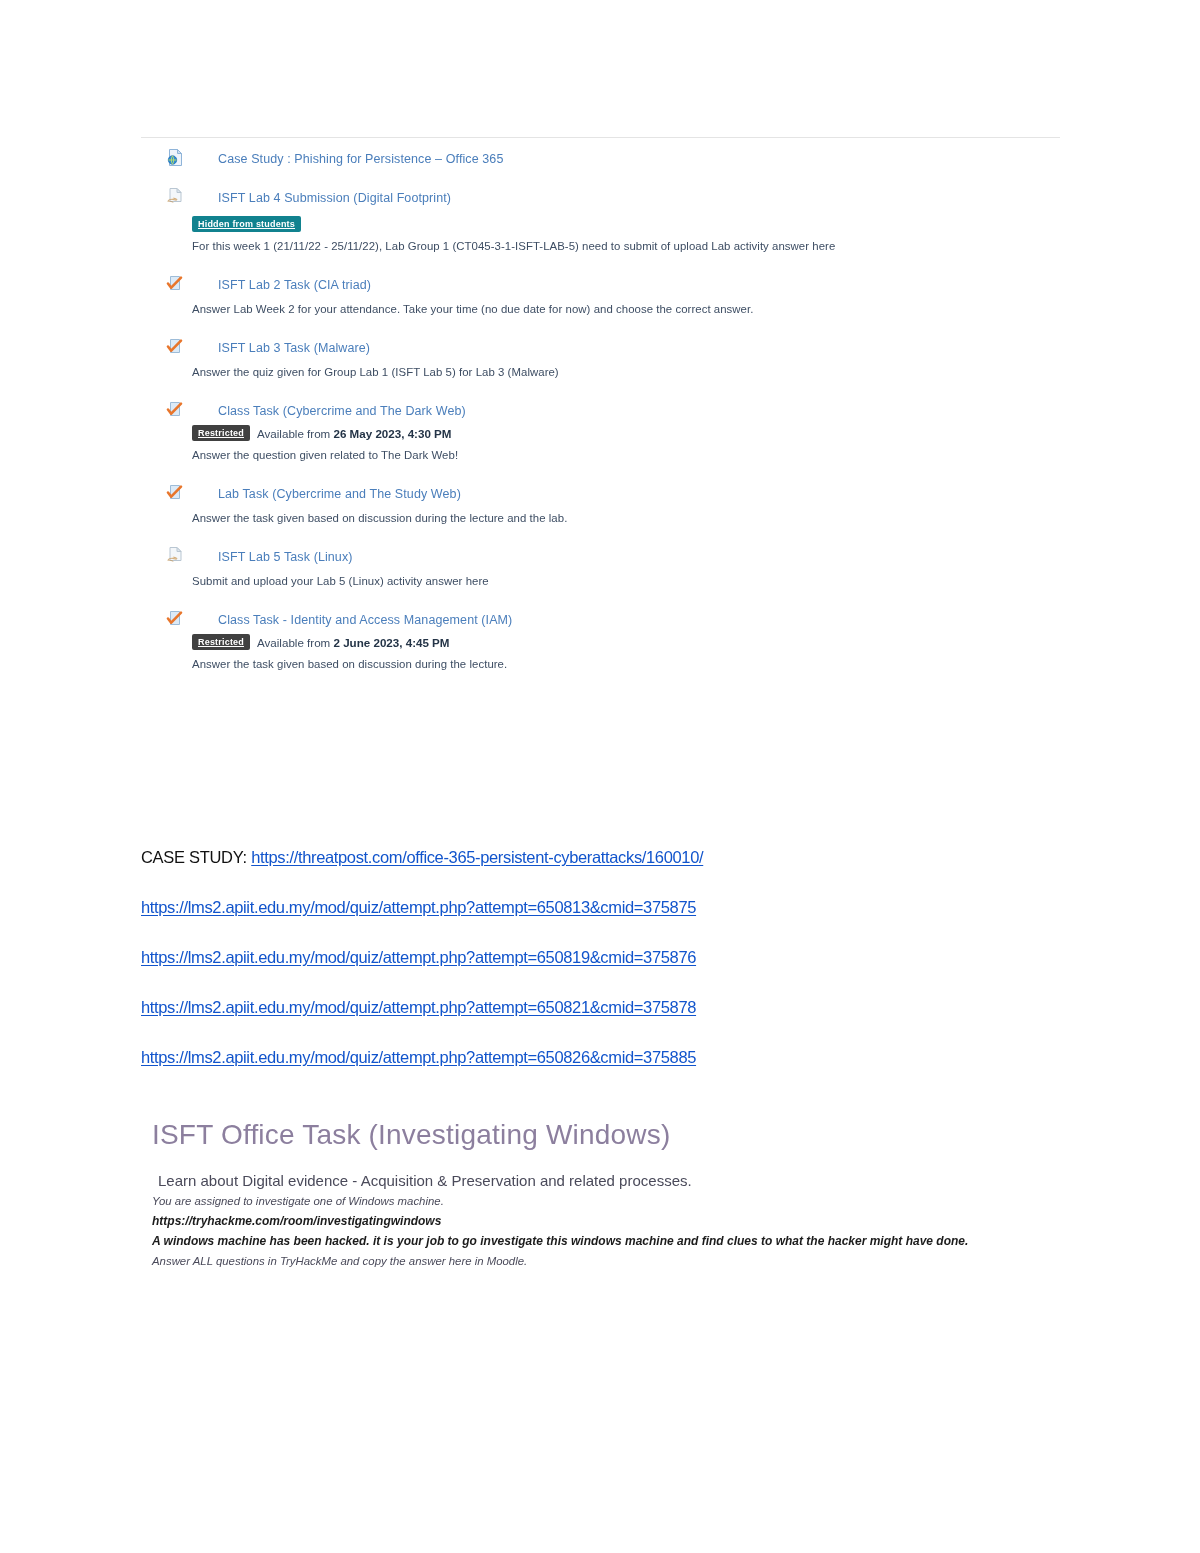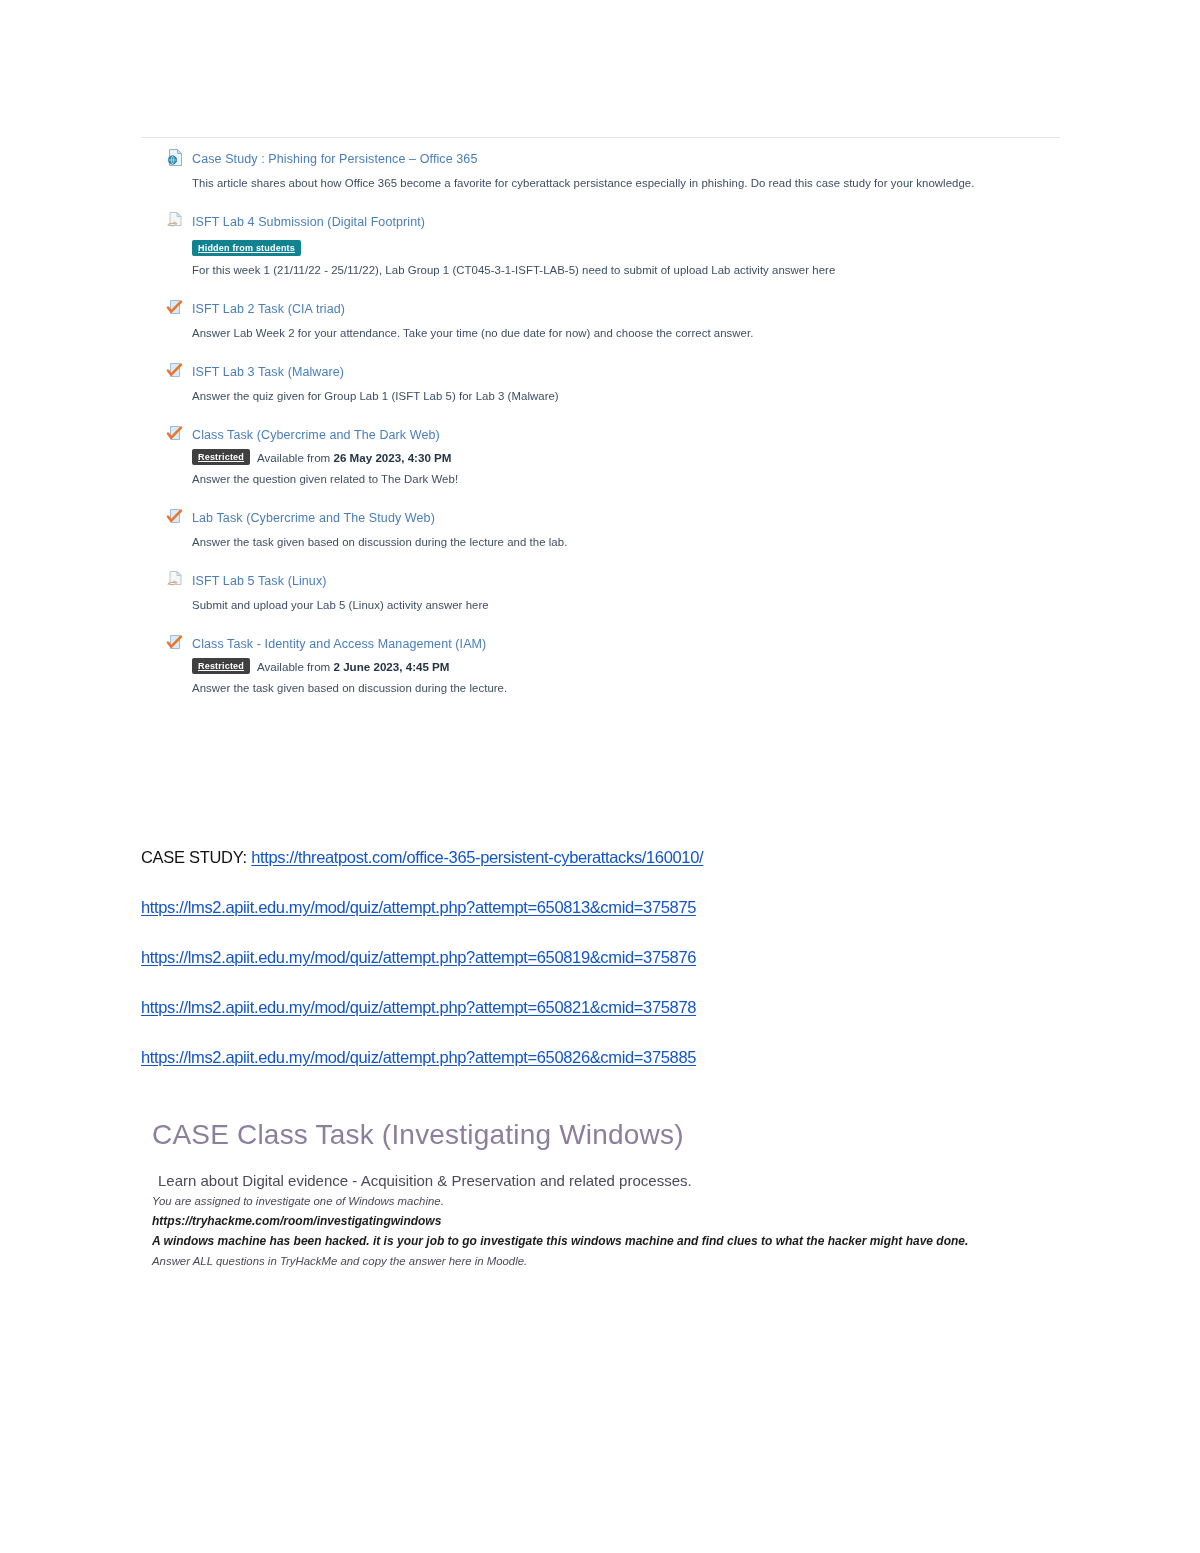--- a/index.html
+++ b/index.html
@@ -63,20 +63,21 @@
   }
   .act-icon svg { display: block; width: 19px; height: 19px; }
 
   .act-title {
     font-size: 12.5px;
     color: #4a7ebb;
     letter-spacing: .1px;
     line-height: 18px;
     white-space: nowrap;
     filter: blur(.22px);
+    margin-left: 26px;
   }
 
   .act-body {
     padding-left: 26px;
     margin-top: 5px;
   }
 
   .act-desc {
     font-size: 11.4px;
     color: #3d4d63;
@@ -204,23 +205,20 @@
           <svg viewBox="0 0 19 19">
             <path d="M3.5 1.5h8l4 4v12h-12z" fill="#eef4fb" stroke="#8fb4d9" stroke-width="1"></path>
             <path d="M11.5 1.5v4h4z" fill="#cfe0f0" stroke="#8fb4d9" stroke-width="1"></path>
             <circle cx="6.5" cy="12" r="4.2" fill="#2f8ad6"></circle>
             <circle cx="6.5" cy="12" r="4.2" fill="none" stroke="#1b6fb5" stroke-width=".8"></circle>
             <path d="M2.5 12h8M6.5 7.8c1.6 2.4 1.6 6 0 8.4M6.5 7.8c-1.6 2.4-1.6 6 0 8.4" fill="none" stroke="#bfe36a" stroke-width=".9"></path>
           </svg>
         </span>
         <span class="act-title">Case Study : Phishing for Persistence – Office 365</span>
       </div>
-      <div class="act-body">
-        <div class="act-desc">This article shares about how Office 365 become a favorite for cyberattack persistance especially in phishing. Do read this case study for your knowledge.</div>
-      </div>
     </div>
 
     <div class="act-spacer"></div>
 
     <div class="activity">
       <div class="activity-head">
         <span class="act-icon">
           <svg viewBox="0 0 19 19">
             <path d="M4 1.5h7l4 4v9h-11z" fill="#f4f7fa" stroke="#b9c6d2" stroke-width="1"></path>
             <path d="M11 1.5v4h4z" fill="#dfe7ee" stroke="#b9c6d2" stroke-width="1"></path>
@@ -365,21 +363,21 @@
     </div>
     <div class="link-line">
       <span class="link-a">https://lms2.apiit.edu.my/mod/quiz/attempt.php?attempt=650821&amp;cmid=375878</span>
     </div>
     <div class="link-line">
       <span class="link-a">https://lms2.apiit.edu.my/mod/quiz/attempt.php?attempt=650826&amp;cmid=375885</span>
     </div>
   </div>
 
   <div class="bottom-section">
-    <h1 class="bs-title">CASE Class Task (Investigating Windows)</h1>
+    <h1 class="bs-title">ISFT Office Task (Investigating Windows)</h1>
     <div class="bs-sub">Learn about Digital evidence - Acquisition &amp; Preservation and related processes.</div>
     <div class="bs-p small">You are assigned to investigate one of Windows machine.</div>
     <div class="bs-p bold">https://tryhackme.com/room/investigatingwindows</div>
     <div class="bs-p bold">A windows machine has been hacked. it is your job to go investigate this windows machine and find clues to what the hacker might have done.</div>
     <div class="bs-p small">Answer ALL questions in TryHackMe and copy the answer here in Moodle.</div>
   </div>
 
 </div>
 
 </body></html>

